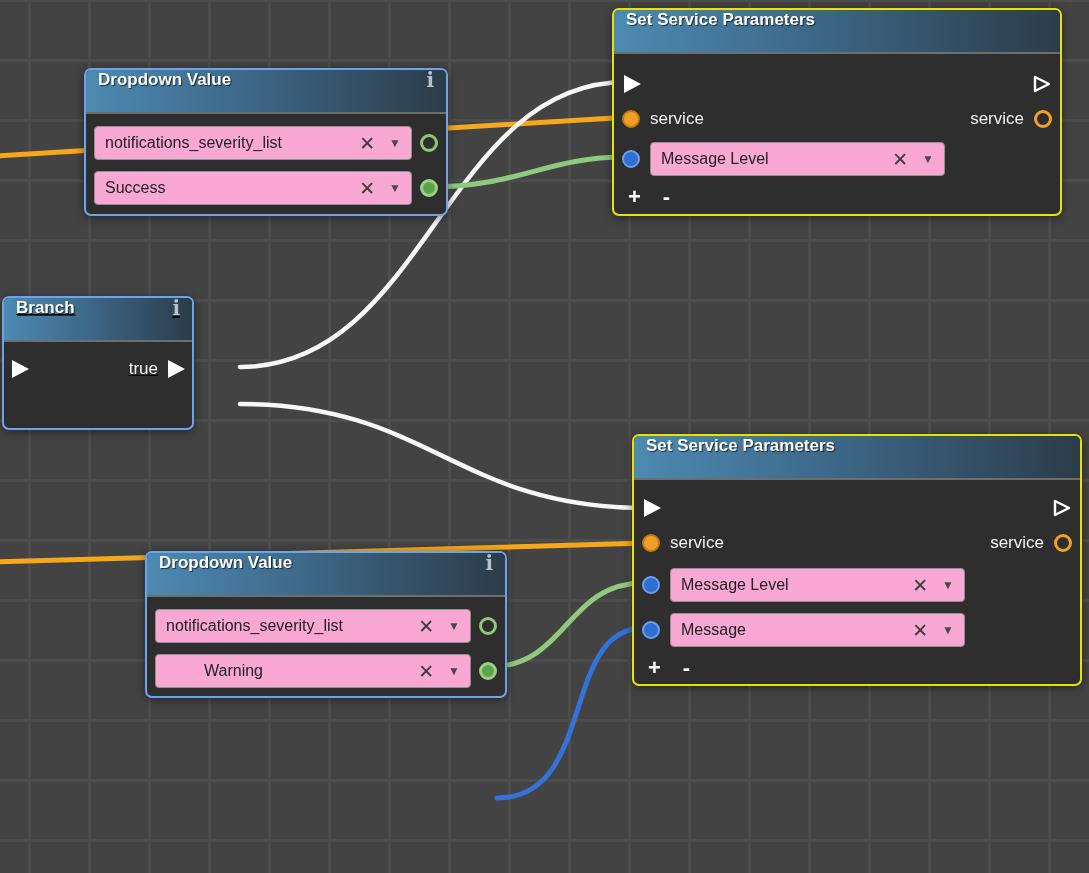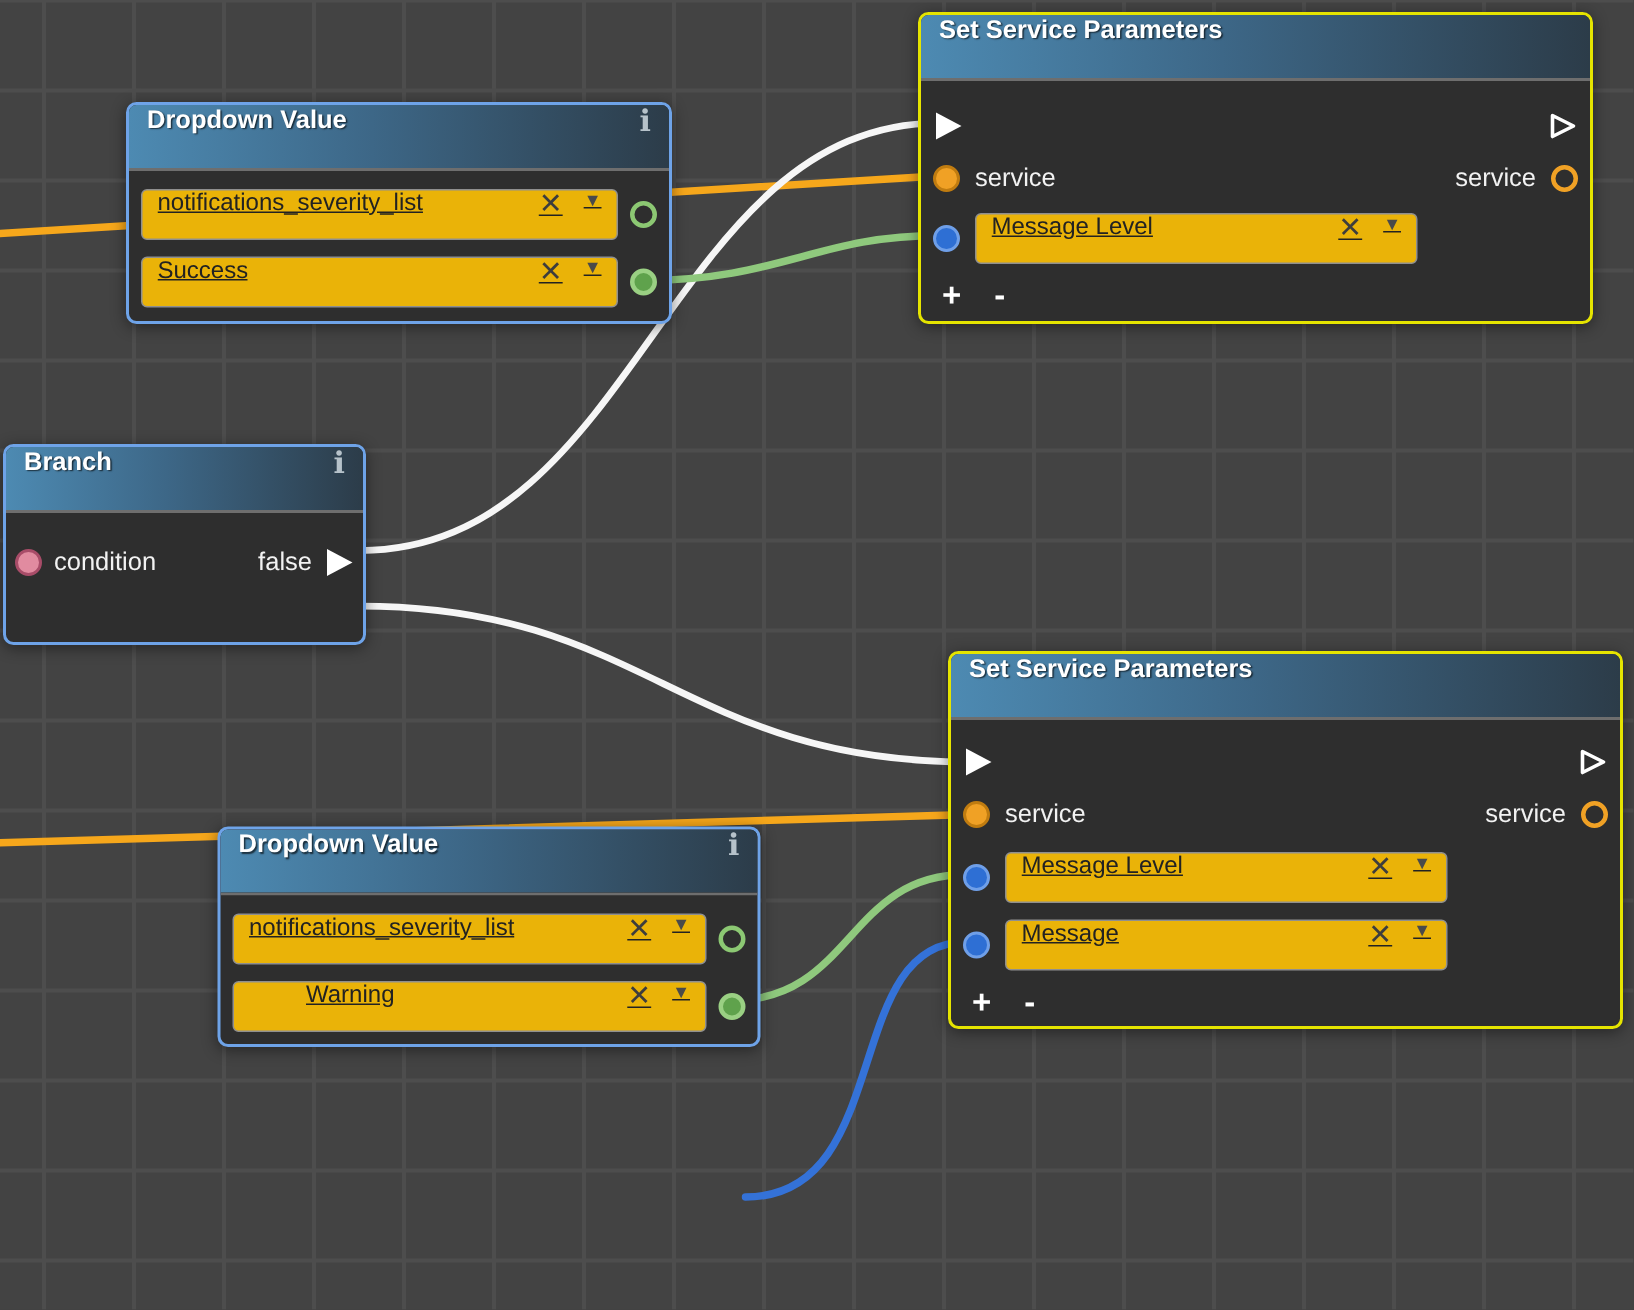--- a/index.html
+++ b/index.html
@@ -50,23 +50,23 @@
   .port.blue-filled{background:#2e6fd4;border:2px solid #6f9fe8;}
   .port.green-filled{background:#5fa24c;border:3px solid #9ad083;}
   .port.green-hollow{border:3px solid #8cc873;background:transparent;}
   .port.pink-filled{background:#e18ba0;border:2px solid #a84c68;}
   .port.teal-hollow{border:3px solid #12925c;background:transparent;}
 
   .exec{flex:0 0 20px;}
 
   .dropdown{
     height:34px; box-sizing:border-box;
-    background:#eab308; border:1px solid #8f8f8f; border-radius:4px;
-    display:flex; align-items:flex-start; padding:0 10px;
-    color:#222; font-size:16px; cursor:pointer; overflow:hidden;text-decoration:underline;
+    background:#f9a8d4; border:1px solid #8f8f8f; border-radius:4px;
+    display:flex; align-items:center; padding:0 10px;
+    color:#222; font-size:16px; cursor:pointer; overflow:hidden;
   }
   .dd-text{white-space:nowrap; overflow:hidden;}
   .dd-x{margin-left:auto; color:#3d3d3d; font-size:19px; line-height:1; padding:0 2px;}
   .dd-caret{margin-left:12px; color:#4a4a4a; font-size:12px; line-height:1;}
 
   .footer-row{color:#fff; font-weight:bold; font-size:22px; line-height:1;}
   .footer-row .btn{cursor:pointer; padding:0 4px;}
   .footer-row .minus{margin-left:14px;}
 
   .var-input{
@@ -145,31 +145,32 @@
           <span class="dd-caret">▼</span>
         </div>
       </div>
       <div class="row footer-row" style="margin-top:10px; padding-left:2px;">
         <span class="btn">+</span>
         <span class="btn minus">-</span>
       </div>
     </div>
   </div>
 
-  <div class="node blue" style="left:2px; top:296px; width:242px; height:134px;">
+  <div class="node blue" style="left:2px; top:296px; width:192px; height:134px;text-decoration:underline;">
     <div class="node-header">
       <span class="node-title">Branch</span>
       <span class="info-icon">i</span>
     </div>
     <div class="node-body" style="padding:12px 6px 0 6px;">
-      <div class="row" style="height:30px; margin-top:6px;">
-        <span class="port pink-filled"></span>
-        <span class="plabel" style="margin-left:8px;">condition</span>
-        <span class="spacer"></span>
-        <span class="plabel" style="margin-right:8px;">false</span>
+      <div class="row" style="height:30px;">
+        <svg class="exec" width="20" height="20">
+          <polygon points="2,1 19,10 2,19" fill="#ffffff"></polygon>
+          </svg>
+        <span class="spacer"></span>
+        <span class="plabel" style="margin-right:8px;">true</span>
         <svg class="exec" width="20" height="20">
           <polygon points="2,1 19,10 2,19" fill="#ffffff"></polygon>
           </svg>
       </div>
     </div>
   </div>
 
   <div class="node blue" style="left:145px; top:551px; width:362px; height:147px;">
     <div class="node-header">
       <span class="node-title">Dropdown Value</span>

